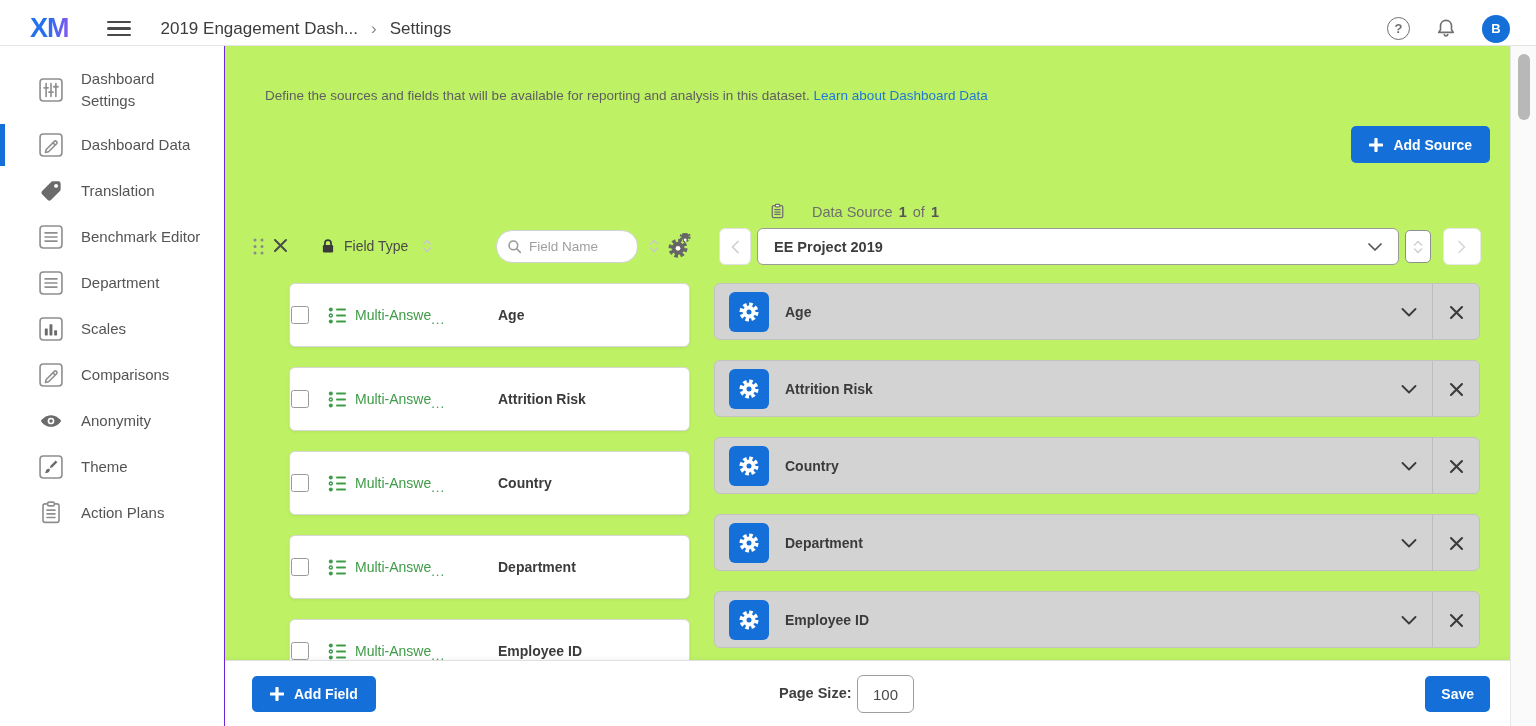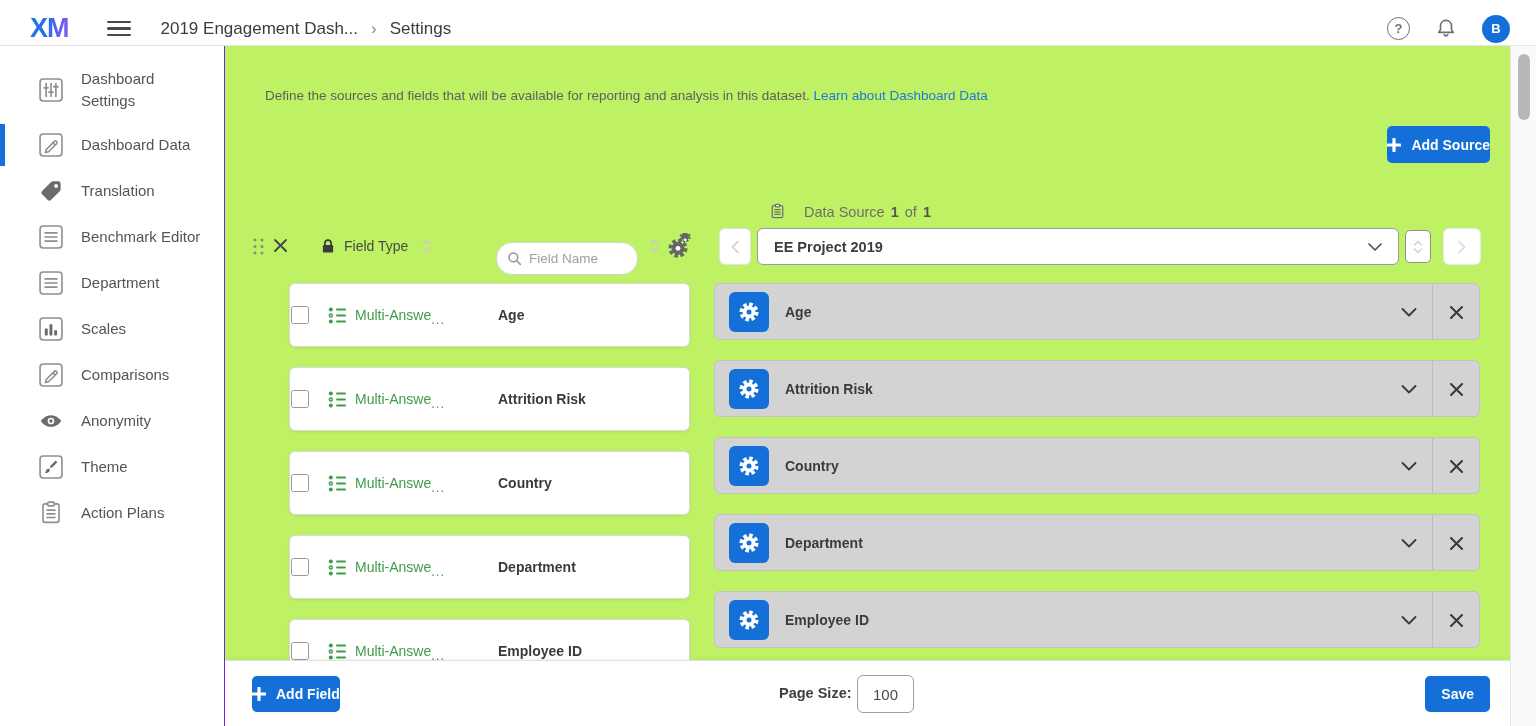--- a/index.html
+++ b/index.html
@@ -27,35 +27,35 @@
   .sidebar { width:225px; border-right:1px solid #6d28d9; padding-top:12px; background:#fff; flex:none; }
   .side-item { position:relative; display:flex; align-items:center; gap:17px; padding:10px 8px 10px 38px; cursor:pointer; }
   .side-item .lbl { font-size:15px; color:#545454; width:130px; line-height:1.45; }
   .side-item.active::before { content:""; position:absolute; left:0; top:2px; bottom:2px; width:5px; background:#1470D8; }
   .sicon { width:26px; height:26px; flex:none; }
   
   .main { position:relative; flex:1; background:#bef264; }
   .desc { position:absolute; top:42px; left:40px; font-size:13.5px; color:#5f5f5f; }
   .desc a { color:#2178D4; text-decoration:none; }
   .btn-blue { display:inline-flex; align-items:center; gap:10px; background:#1470D8; color:#fff;
-    border:none; border-radius:5px; height:37px; padding:0 0; font-size:14px; font-weight:600;
+    border:none; border-radius:5px; height:37px; padding:0 18px; font-size:14px; font-weight:600;
     font-family:"Liberation Sans",sans-serif; cursor:pointer; }
   .add-source { position:absolute; top:80px; right:20px; }
-  .ds-label { position:absolute; top:157px; left:544px; display:flex; align-items:center; gap:18px;
+  .ds-label { position:absolute; top:157px; left:544px; display:flex; align-items:center; gap:26px;
     font-size:14.5px; color:#6e6e6e; }
   .ds-label b { color:#555; margin:0 2px; }
   
   .controls { position:absolute; top:182px; left:0; height:37px; width:100%; }
   .drag-dots { position:absolute; left:27px; top:9px; cursor:grab; }
   .hdr-x { position:absolute; left:48px; top:10px; cursor:pointer; }
   .lock { position:absolute; left:95px; top:9px; }
   .ft-label { position:absolute; left:119px; top:10px; font-size:14px; color:#4a4a4a; }
   .sort-mini { cursor:pointer; }
   .ft-sort { position:absolute; left:197px; top:11px; }
-  .search { position:absolute; left:271px; top:14px; width:142px; height:33px; border:1px solid #d2d2d2;
+  .search { position:absolute; left:271px; top:2px; width:142px; height:33px; border:1px solid #d2d2d2;
     border-radius:16px; display:flex; align-items:center; padding:0 8px 0 10px; gap:7px; background:#fff; }
   .search input { border:none; outline:none; width:95px; font-size:13.5px; color:#4a4a4a;
     font-family:"Liberation Sans",sans-serif; }
   .search input::placeholder { color:#9f9f9f; }
   .fn-sort { position:absolute; left:424px; top:11px; }
   .hdr-gear { position:absolute; left:440px; top:5px; cursor:pointer; }
   .nav-btn { position:absolute; top:0; height:37px; background:#fff; border-radius:6px;
     display:flex; align-items:center; justify-content:center; cursor:pointer; }
   .src-prev { left:494px; width:32px; border:1px solid #e2e2e2; }
   .src-select { position:absolute; left:532px; top:0; width:642px; height:37px; border:1.5px solid #9b9b9b;

